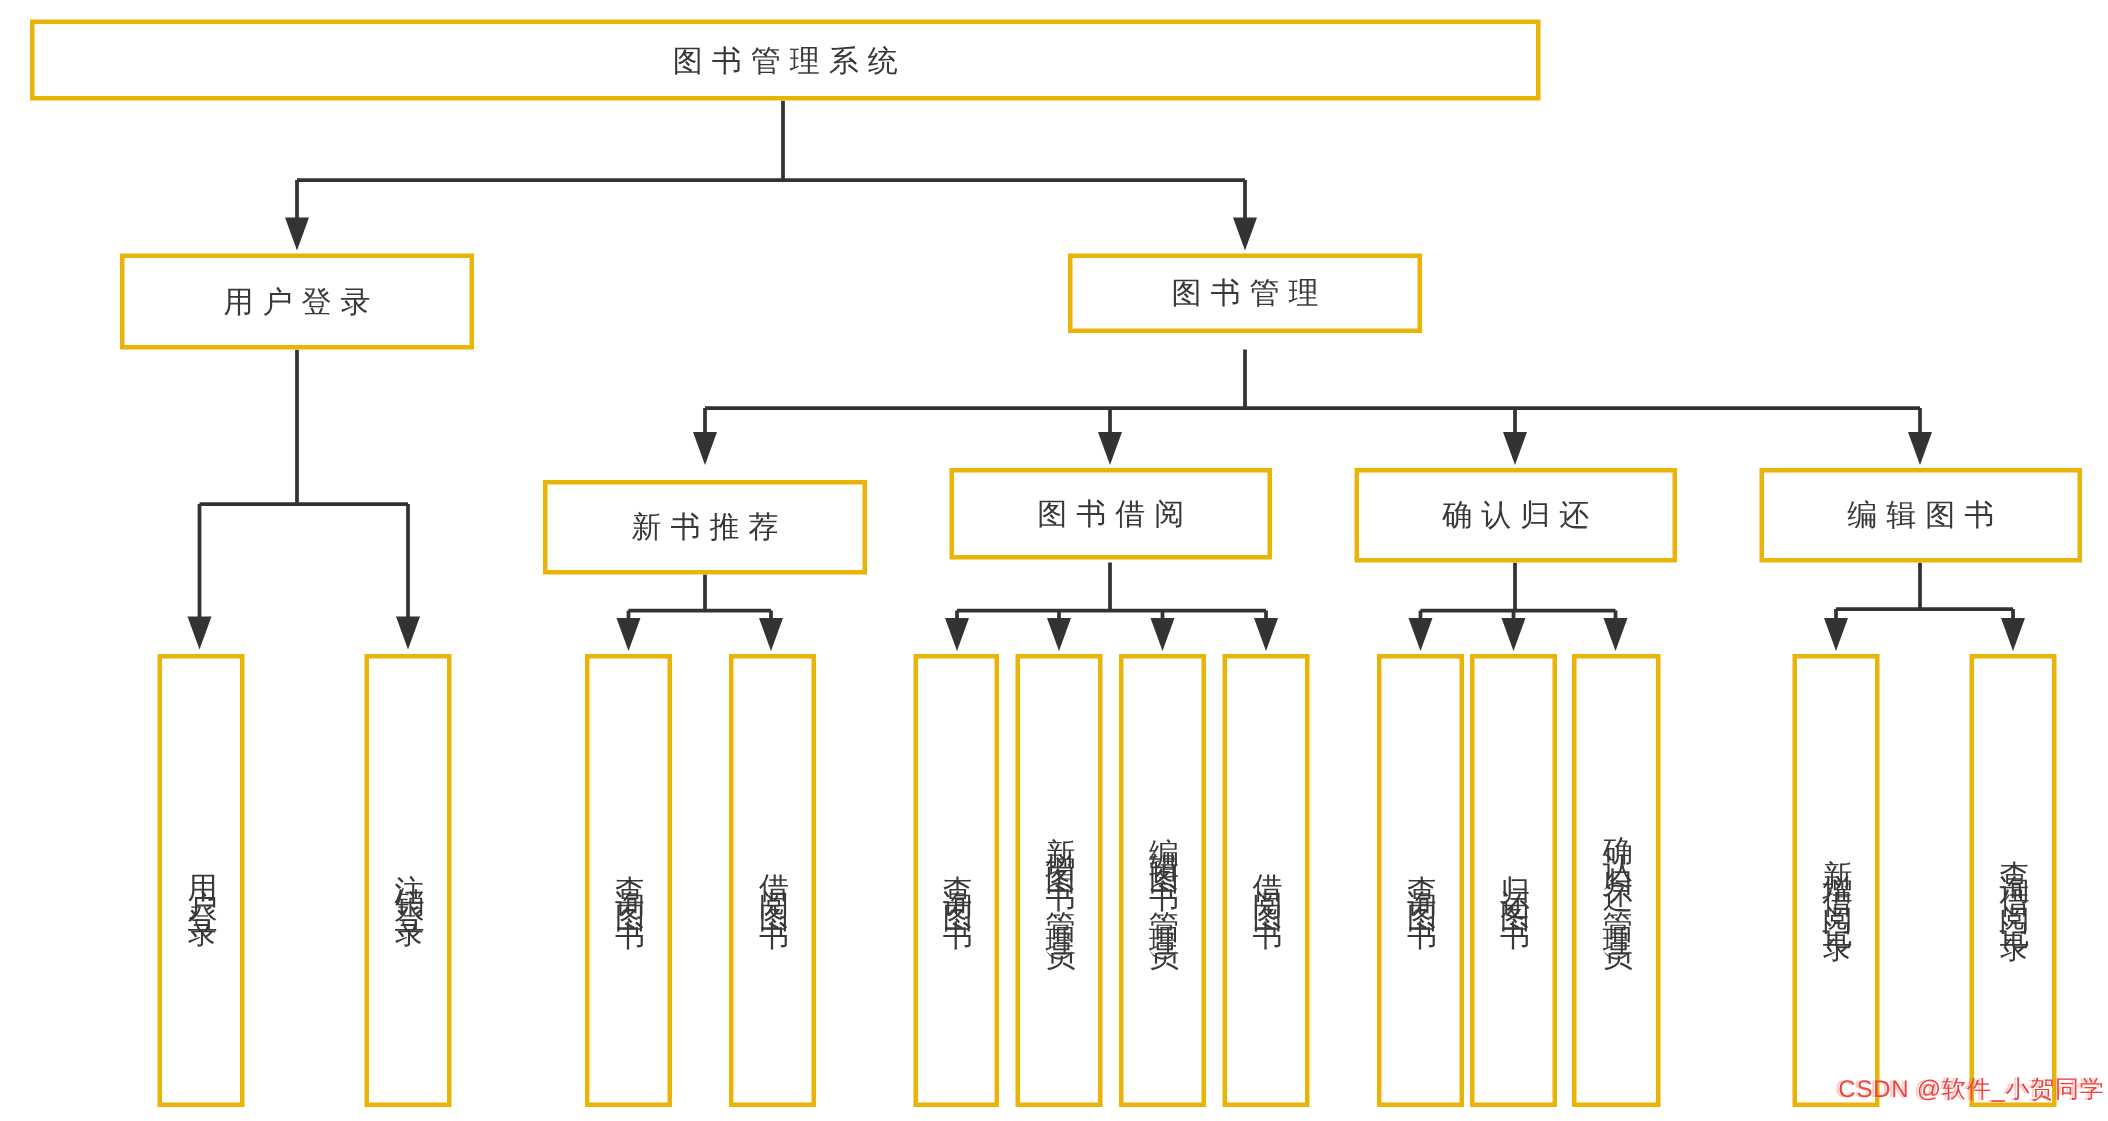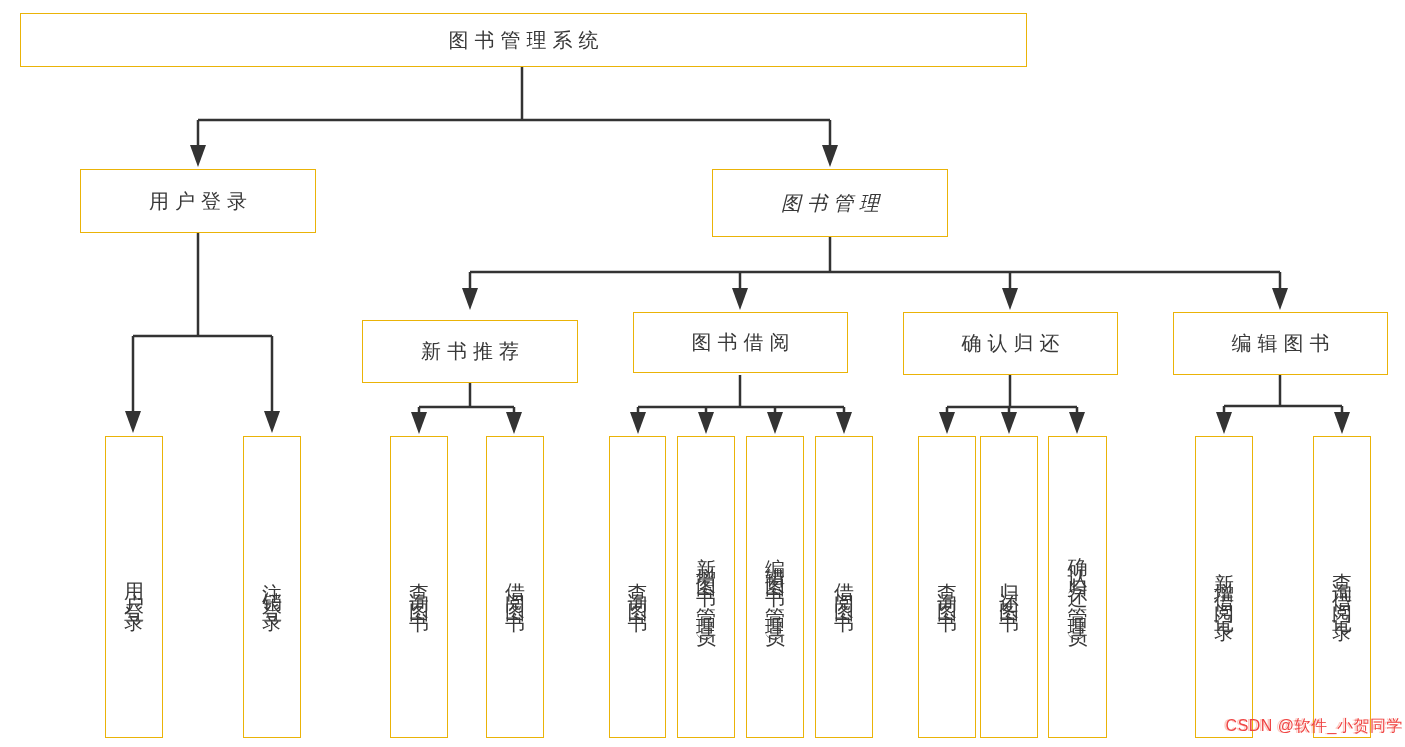--- a/index.html
+++ b/index.html
@@ -12,21 +12,21 @@
     overflow: hidden;
   }
   svg.connectors {
     position: absolute;
     left: 0; top: 0;
     z-index: 0;
   }
   .node {
     position: absolute;
     background: #ffffff;
-    border: 1px solid #eab308;
+    border: 3px solid #eab308;
     box-sizing: border-box;
     display: flex;
     align-items: center;
     justify-content: center;
     color: #383838;
     z-index: 1;
   }
   .node-h { font-size: 20px; letter-spacing: 6px; }
   .node-h .lbl { white-space: nowrap; text-indent: 6px; }
   .node-v .lbl {
@@ -119,21 +119,21 @@
     </g>
   </svg>
 
   <div class="node node-h" style="left:20px; top:13px; width:1007px; height:54px;">
     <span class="lbl">图书管理系统</span>
   </div>
 
   <div class="node node-h" style="left:80px; top:169px; width:236px; height:64px;">
     <span class="lbl">用户登录</span>
   </div>
-  <div class="node node-h" style="left:712px; top:169px; width:236px; height:68px;font-style:italic;">
+  <div class="node node-h" style="left:712px; top:169px; width:236px; height:53px;">
     <span class="lbl">图书管理</span>
   </div>
 
   <div class="node node-h" style="left:362px; top:320px; width:216px; height:63px;">
     <span class="lbl">新书推荐</span>
   </div>
   <div class="node node-h" style="left:633px; top:312px; width:215px; height:61px;">
     <span class="lbl">图书借阅</span>
   </div>
   <div class="node node-h" style="left:903px; top:312px; width:215px; height:63px;">

